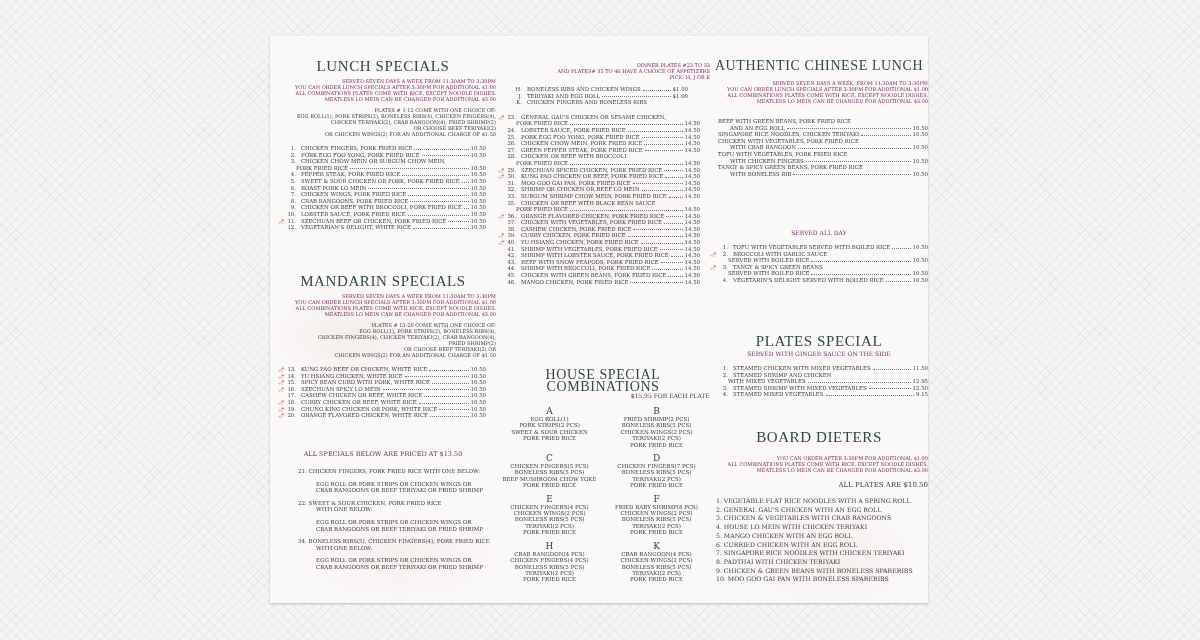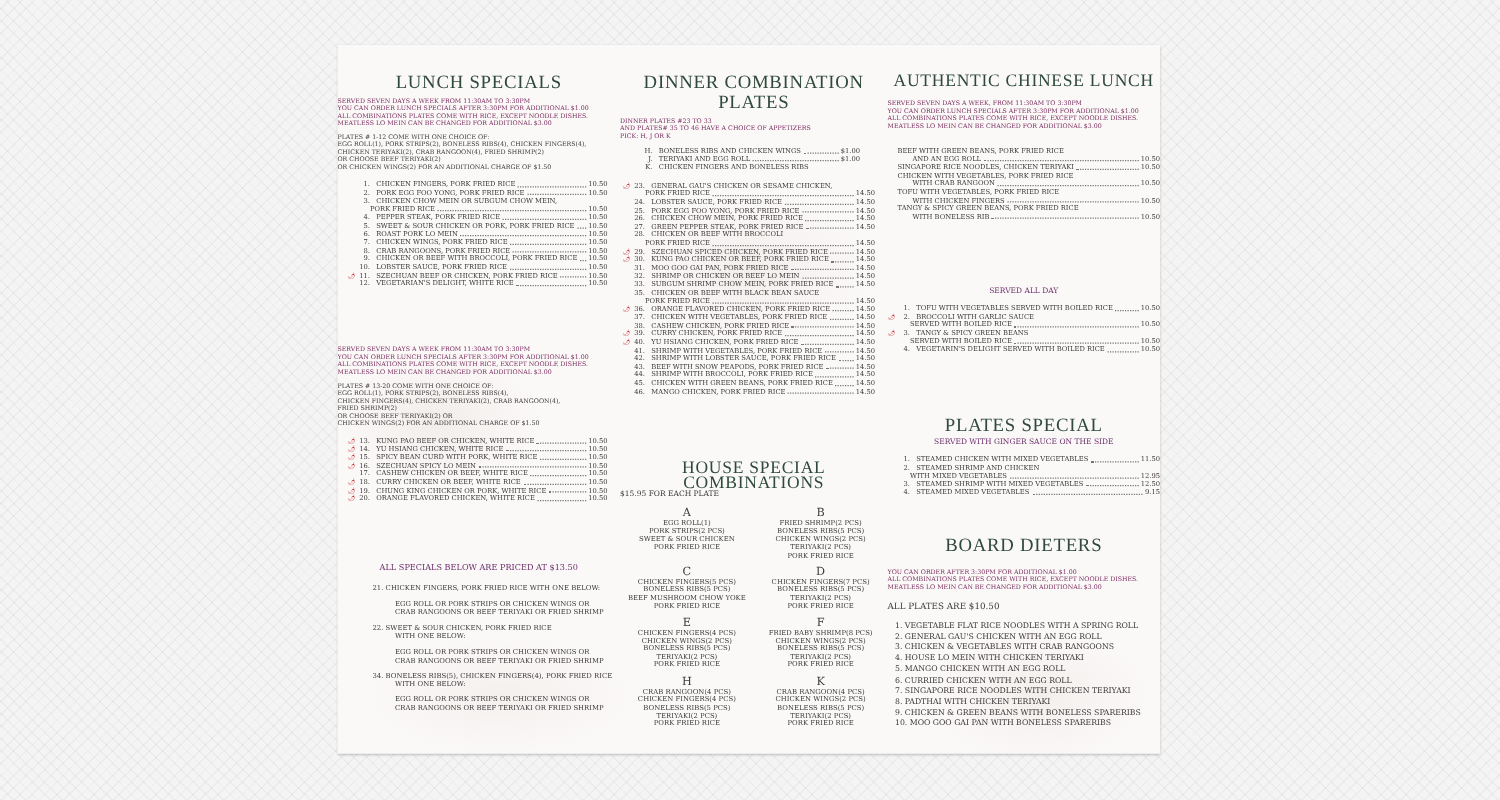--- a/index.html
+++ b/index.html
@@ -31,21 +31,21 @@
   .col1{left:0;width:226px;}
   .col2{left:226px;width:214px;}
   .col3{left:440px;width:218px;}
 
   .sec{position:absolute;left:0;right:0;}
   .h{
     text-align:center;color:#2f4a3d;font-family:"Liberation Serif",serif;
     font-size:15px;letter-spacing:0.6px;line-height:16px;margin:0;font-weight:normal;
   }
   .sub{text-align:center;color:#6d2e6b;font-size:6px;line-height:7px;text-transform:uppercase;}
-  .note{text-align:left;color:#7a2c5e;font-size:5px;line-height:6px;text-transform:uppercase;}
+  .note{text-align:right;color:#7a2c5e;font-size:5px;line-height:6px;text-transform:uppercase;}
   .note.dark{color:#3d3a3a;}
   ul.items{list-style:none;margin:0;padding:0;}
   ul.items li{
     display:flex;align-items:flex-end;font-size:5.4px;line-height:6.6px;
     text-transform:uppercase;color:#3d3a3a;white-space:nowrap;position:relative;
   }
   .num{width:16px;text-align:right;padding-right:5px;flex:none;}
   .pep{position:absolute;left:-2px;top:0;color:#c0262b;font-size:5px;}
   .name{flex:none;}
   .dots{flex:1;border-bottom:1px dotted #777;margin:0 2px 2px 2px;min-width:4px;}
@@ -155,20 +155,21 @@
         <li>
             <span class="num">12.</span>
             <span class="name">Vegetarian's Delight, White Rice</span>
             <span class="dots"></span>
             <span class="price">10.50</span>
           </li>
       </ul>
     </div>
 
     <div class="sec" style="top:225px;">
+      <h2 class="h">MANDARIN SPECIALS</h2>
       <div style="margin-top:4px;">
         <div class="note">Served Seven days a week From 11:30am to 3:30pm</div>
         <div class="note">You can order Lunch Specials After 3:30pm for additional $1.00</div>
         <div class="note">All Combinations plates come with rice, except noodle dishes.</div>
         <div class="note">Meatless Lo Mein can be Changed for additional $3.00</div>
       </div>
       <div style="margin-top:5px;">
         <div class="note dark">Plates # 13-20 come with ONE choice of:</div>
         <div class="note dark">Egg Roll(1), Pork strips(2), Boneless Ribs(4),</div>
         <div class="note dark">Chicken Fingers(4), Chicken Teriyaki(2), Crab Rangoon(4),</div>
@@ -253,23 +254,20 @@
         <p class="ind">with ONE below:</p>
         <p style="height:6px;"></p>
         <p class="ind">Egg Roll or Pork Strips or Chicken Wings or</p>
         <p class="ind">Crab Rangoons or Beef Teriyaki or Fried Shrimp</p>
       </div>
     </div>
   </div>
 
   <div class="col col2">
     <div class="sec" style="top:10px;">
-      <h2 class="h">
-        <span>DINNER COMBINATION</span><br><span>PLATES</span>
-      </h2>
       <div style="margin-top:4px;">
         <div class="note">Dinner Plates #23 to 33</div>
         <div class="note">And Plates# 35 to 46 have a choice of Appetizers</div>
         <div class="note">Pick: H, J or K</div>
       </div>
       <ul class="items" style="margin:6px 22px 0 10px;">
         <li>
             <span class="num">H.</span>
             <span class="name">Boneless Ribs and Chicken Wings</span>
             <span class="dots"></span>

